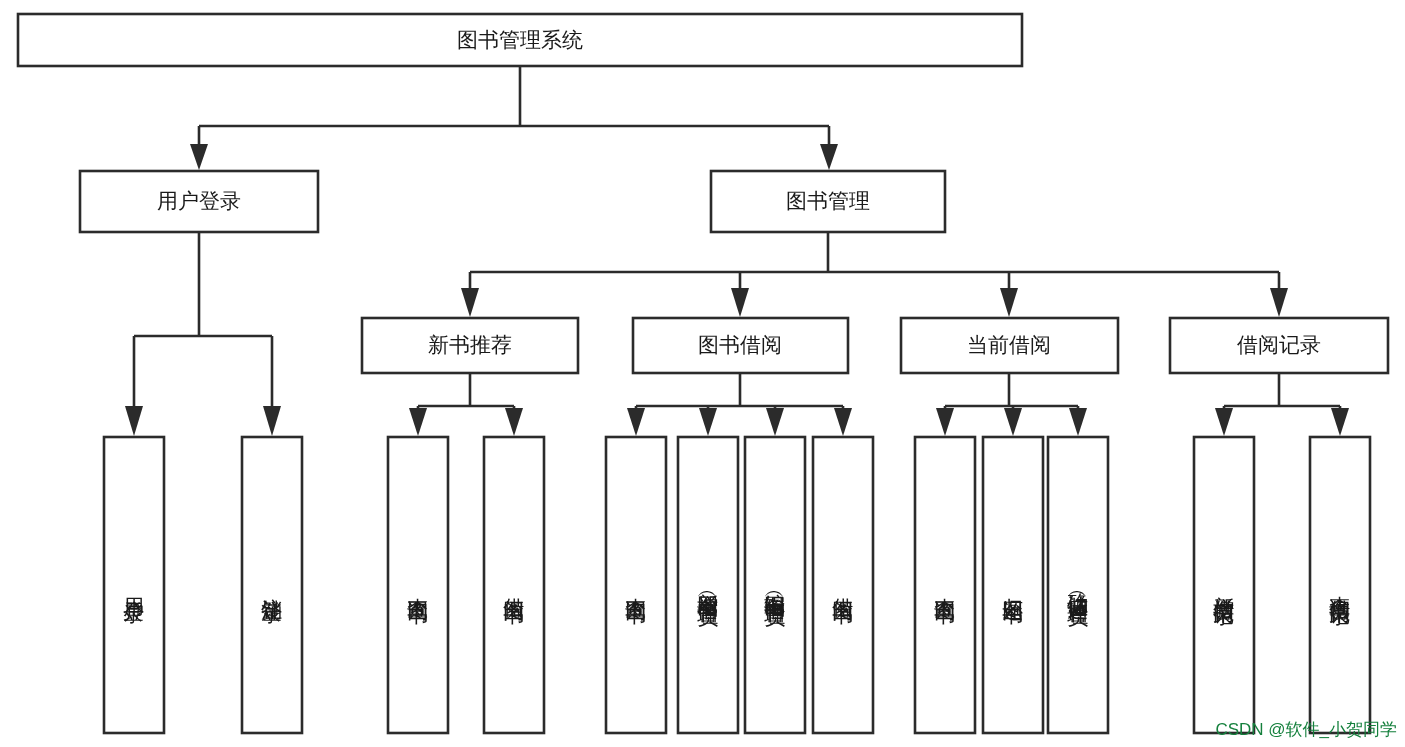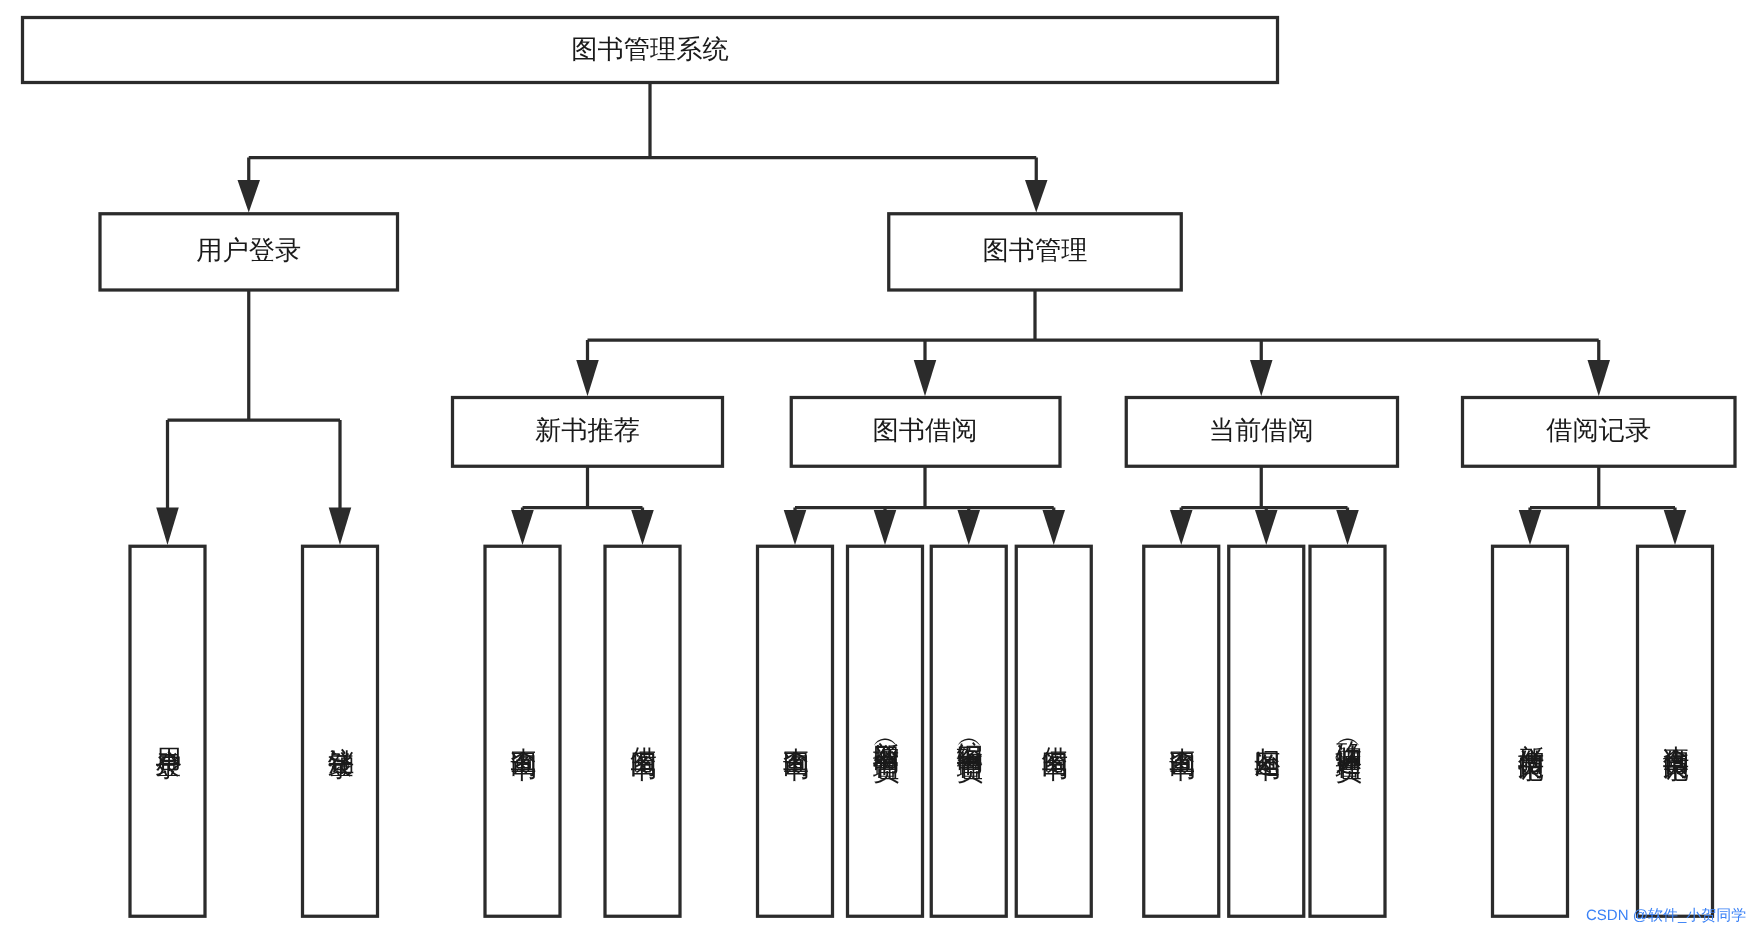--- a/index.html
+++ b/index.html
@@ -69,22 +69,22 @@
     position: absolute;
     top: 0; left: 0;
     width: 1405px;
     height: 747px;
   }
   .watermark {
     position: absolute;
     right: 8px;
     bottom: 6px;
     font-family: "Liberation Sans", "DejaVu Sans", sans-serif;
-    font-size: 12px;
-    color: #3b82f6;
+    font-size: 17px;
+    color: #15803d;
     white-space: nowrap;
     user-select: none;
   }
 </style>
 </head>
 <body>
 
 <div id="diagram-root">
 
   <svg id="tree-svg" viewBox="0 0 1405 747">

